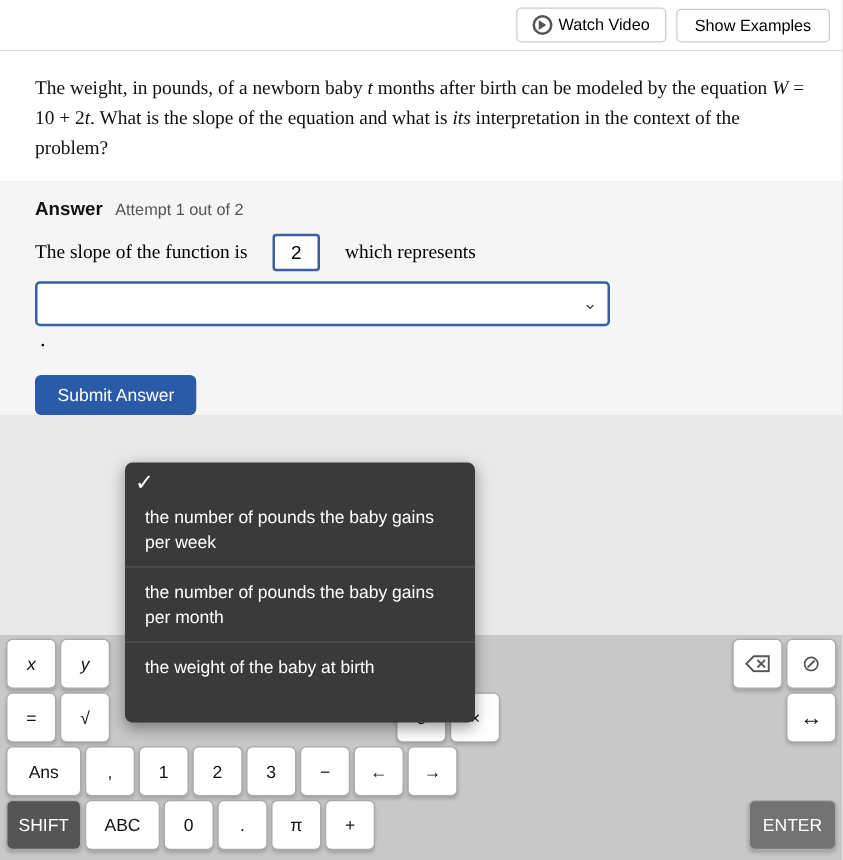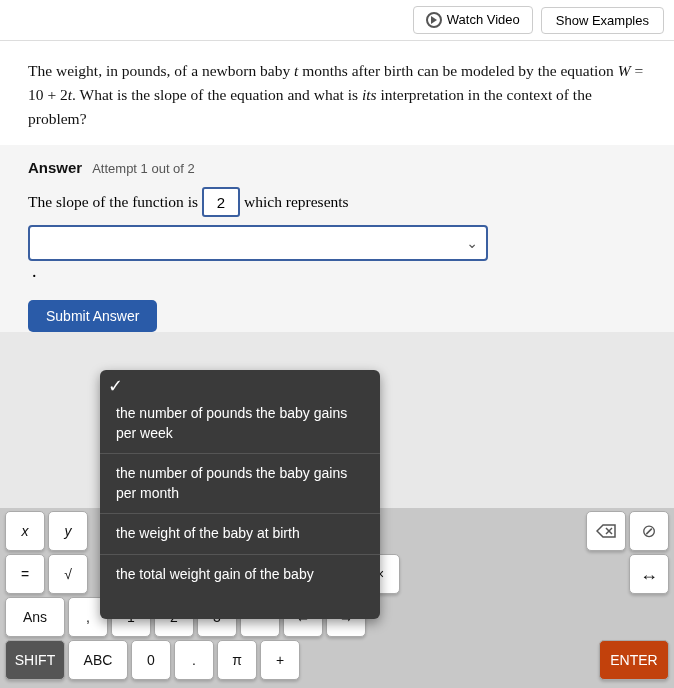--- a/index.html
+++ b/index.html
@@ -85,21 +85,21 @@
     .attempt-label {
       font-family: Arial, sans-serif;
       font-size: 13px;
       color: #555;
       font-weight: normal;
       margin-left: 6px;
     }
     .slope-row {
       display: flex;
       align-items: center;
-      gap: 4px;
+      gap: 20px;
       margin-top: 10px;
       font-size: 15.5px;
       flex-wrap: wrap;
     }
     .slope-input-box {
       border: 2px solid #3a5fa0;
       border-radius: 3px;
       width: 38px;
       height: 30px;
       display: flex;
@@ -221,21 +221,21 @@
       min-width: 60px;
     }
     .kbd-key.wider {
       min-width: 70px;
     }
     .kbd-key.dark {
       background: #555;
       color: #fff;
     }
     .kbd-key.blue {
-      background: #c2410c;
+      background: #737373;
       color: #fff;
     }
     .keyboard-icon-btn {
       background: #fff;
       border: 1px solid #aaa;
       border-radius: 5px;
       height: 40px;
       min-width: 40px;
       display: flex;
       align-items: center;
@@ -295,23 +295,20 @@
 <div class="dropdown-popup">
   <div class="dropdown-item">
     <span>the number of pounds the baby gains per week</span>
   </div>
   <div class="dropdown-item">
     <span>the number of pounds the baby gains per month</span>
   </div>
   <div class="dropdown-item">
     <span>the weight of the baby at birth</span>
   </div>
-  <div class="dropdown-item">
-    <span>the total weight gain of the baby</span>
-  </div>
 </div>
 <div class="checkmark">✓</div>
 
 <div class="keyboard-area">
   <div class="keyboard-main">
 
     <div class="kbd-row">
       <button class="kbd-key">
           <em>x</em>
         </button>

